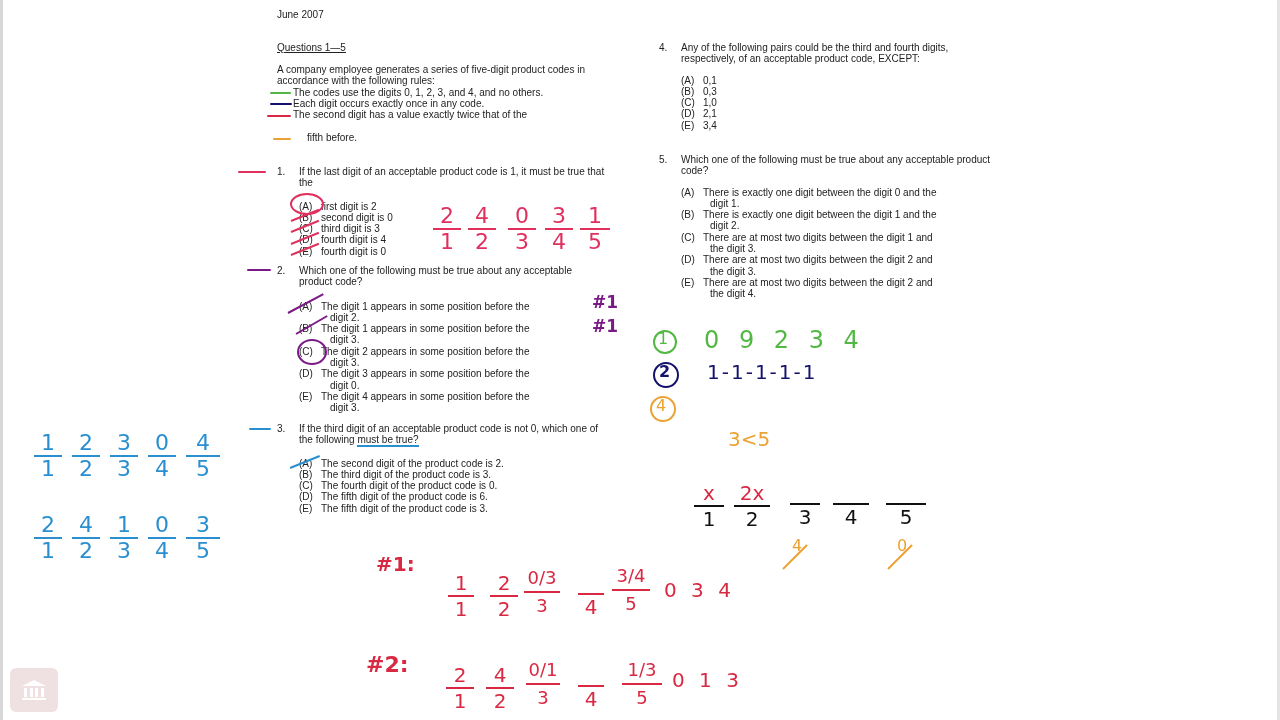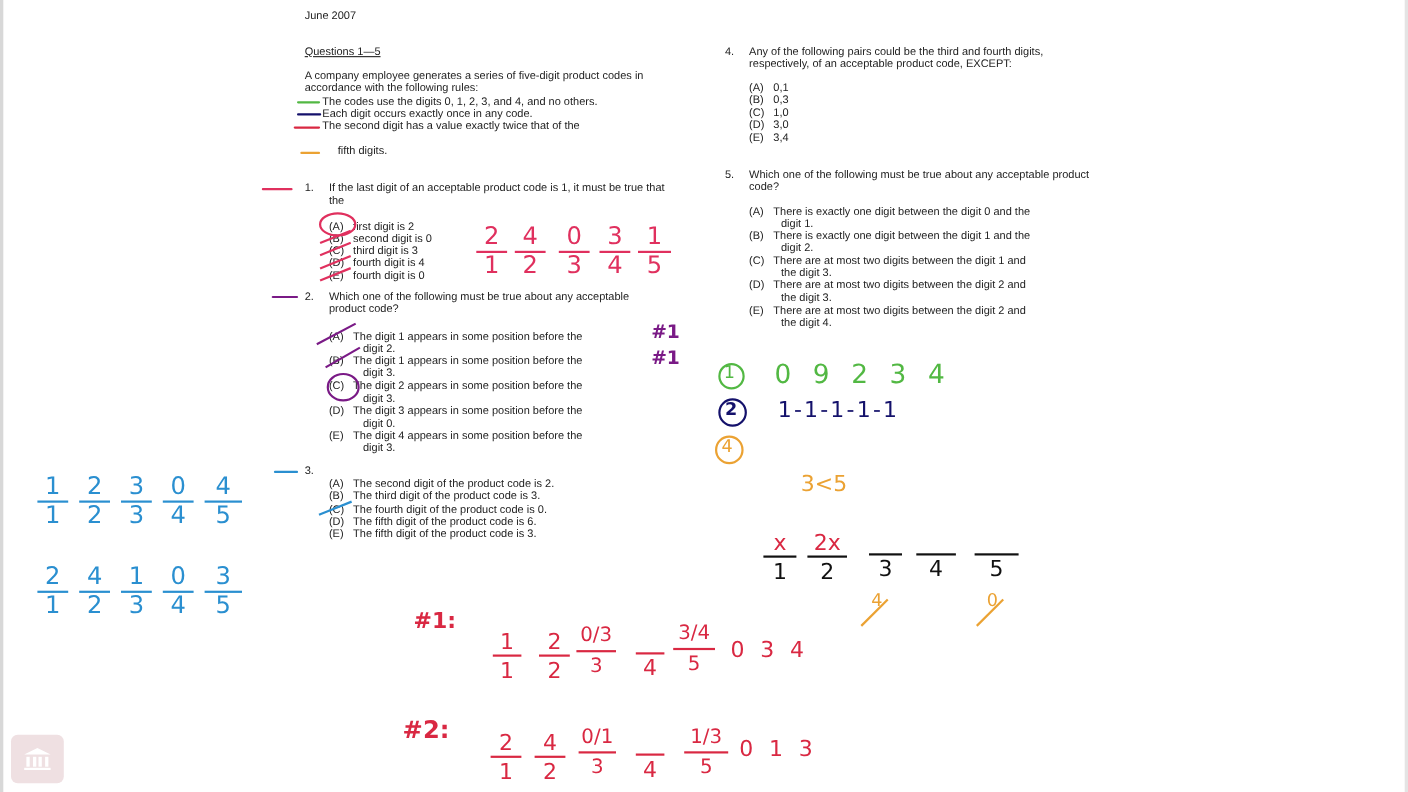--- a/index.html
+++ b/index.html
@@ -47,21 +47,21 @@
 <div class="rmark" style="left:270px;top:92px;width:21px;background:#52b843;"></div>
 <div class="rule" style="top:87px;"><span>The codes use the digits 0, 1, 2, 3, and 4, and no others.</span></div>
 <div class="rmark" style="left:270px;top:103px;width:22px;background:#14116b;"></div>
 <div class="rule" style="top:98px;"><span>Each digit occurs exactly once in any code.</span></div>
 <div class="rmark" style="left:267px;top:115px;width:24px;background:#d92842;"></div>
 <div class="rule" style="top:109px;">
     <div>The second digit has a value exactly twice that of the</div>
   </div>
 <div class="rmark" style="left:273px;top:138px;width:18px;background:#eba233;"></div>
 <div class="rule" style="top:132px;">
-    <div class="cont">fifth digits.</div>
+    <div class="cont">fifth before.</div>
   </div>
 
 <div class="rmark" style="left:238px;top:171px;width:28px;background:#e0305e;"></div>
 <div class="q" style="left:299px;top:166px;width:320px;">
   <span class="qnum">1.</span>
   <div>If the last digit of an acceptable product code is 1, it must be true that the</div>
   <div class="opts" style="margin-top:12px;">
     <div class="opt"><span class="lab">(A)</span><span>first digit is 2</span></div>
     <div class="opt"><span class="lab">(B)</span><span>second digit is 0</span></div>
     <div class="opt"><span class="lab">(C)</span><span>third digit is 3</span></div>
@@ -133,38 +133,39 @@
 </div>
 <div class="slash" style="left:288px;top:312px;width:40px;background:#7a1a86;transform:rotate(-28deg);"></div>
 <div class="slash" style="left:296px;top:333px;width:36px;background:#7a1a86;transform:rotate(-30deg);"></div>
 <div class="circle" style="left:297px;top:339px;width:26px;height:22px;border-color:#7a1a86;"></div>
 <div class="hand purple" style="left:592px;top:292px;font-size:17px;font-weight:bold;">#1</div>
 <div class="hand purple" style="left:592px;top:316px;font-size:17px;font-weight:bold;">#1</div>
 
 <div class="rmark" style="left:249px;top:428px;width:22px;background:#2a8fd0;"></div>
 <div class="q" style="left:299px;top:423px;width:310px;">
   <span class="qnum">3.</span>
+  <div><span>If the third digit of an acceptable product code is not 0, which one of the following </span><span style="border-bottom:2px solid #2a8fd0;">must be true?</span></div>
   <div class="opts" style="margin-top:12px;">
     <div class="opt"><span class="lab">(A)</span><span>The second digit of the product code is 2.</span></div>
     <div class="opt"><span class="lab">(B)</span><span>The third digit of the product code is 3.</span></div>
     <div class="opt"><span class="lab">(C)</span><span>The fourth digit of the product code is 0.</span></div>
     <div class="opt"><span class="lab">(D)</span><span>The fifth digit of the product code is 6.</span></div>
     <div class="opt"><span class="lab">(E)</span><span>The fifth digit of the product code is 3.</span></div>
   </div>
 </div>
 <div class="slash" style="left:290px;top:467px;width:32px;background:#2a8fd0;transform:rotate(-22deg);"></div>
 
 <div class="q" style="left:681px;top:42px;width:310px;">
   <span class="qnum">4.</span>
   <div>Any of the following pairs could be the third and fourth digits, respectively, of an acceptable product code, EXCEPT:</div>
   <div class="opts" style="margin-top:10px;">
     <div class="opt"><span class="lab">(A)</span><span>0,1</span></div>
     <div class="opt"><span class="lab">(B)</span><span>0,3</span></div>
     <div class="opt"><span class="lab">(C)</span><span>1,0</span></div>
-    <div class="opt"><span class="lab">(D)</span><span>3,0</span></div>
+    <div class="opt"><span class="lab">(D)</span><span>2,1</span></div>
     <div class="opt"><span class="lab">(E)</span><span>3,4</span></div>
   </div>
 </div>
 
 <div class="q" style="left:681px;top:154px;width:320px;">
   <span class="qnum">5.</span>
   <div>Which one of the following must be true about any acceptable product code?</div>
   <div class="opts" style="margin-top:10px;">
     <div class="opt">
         <span class="lab">(A)</span>

